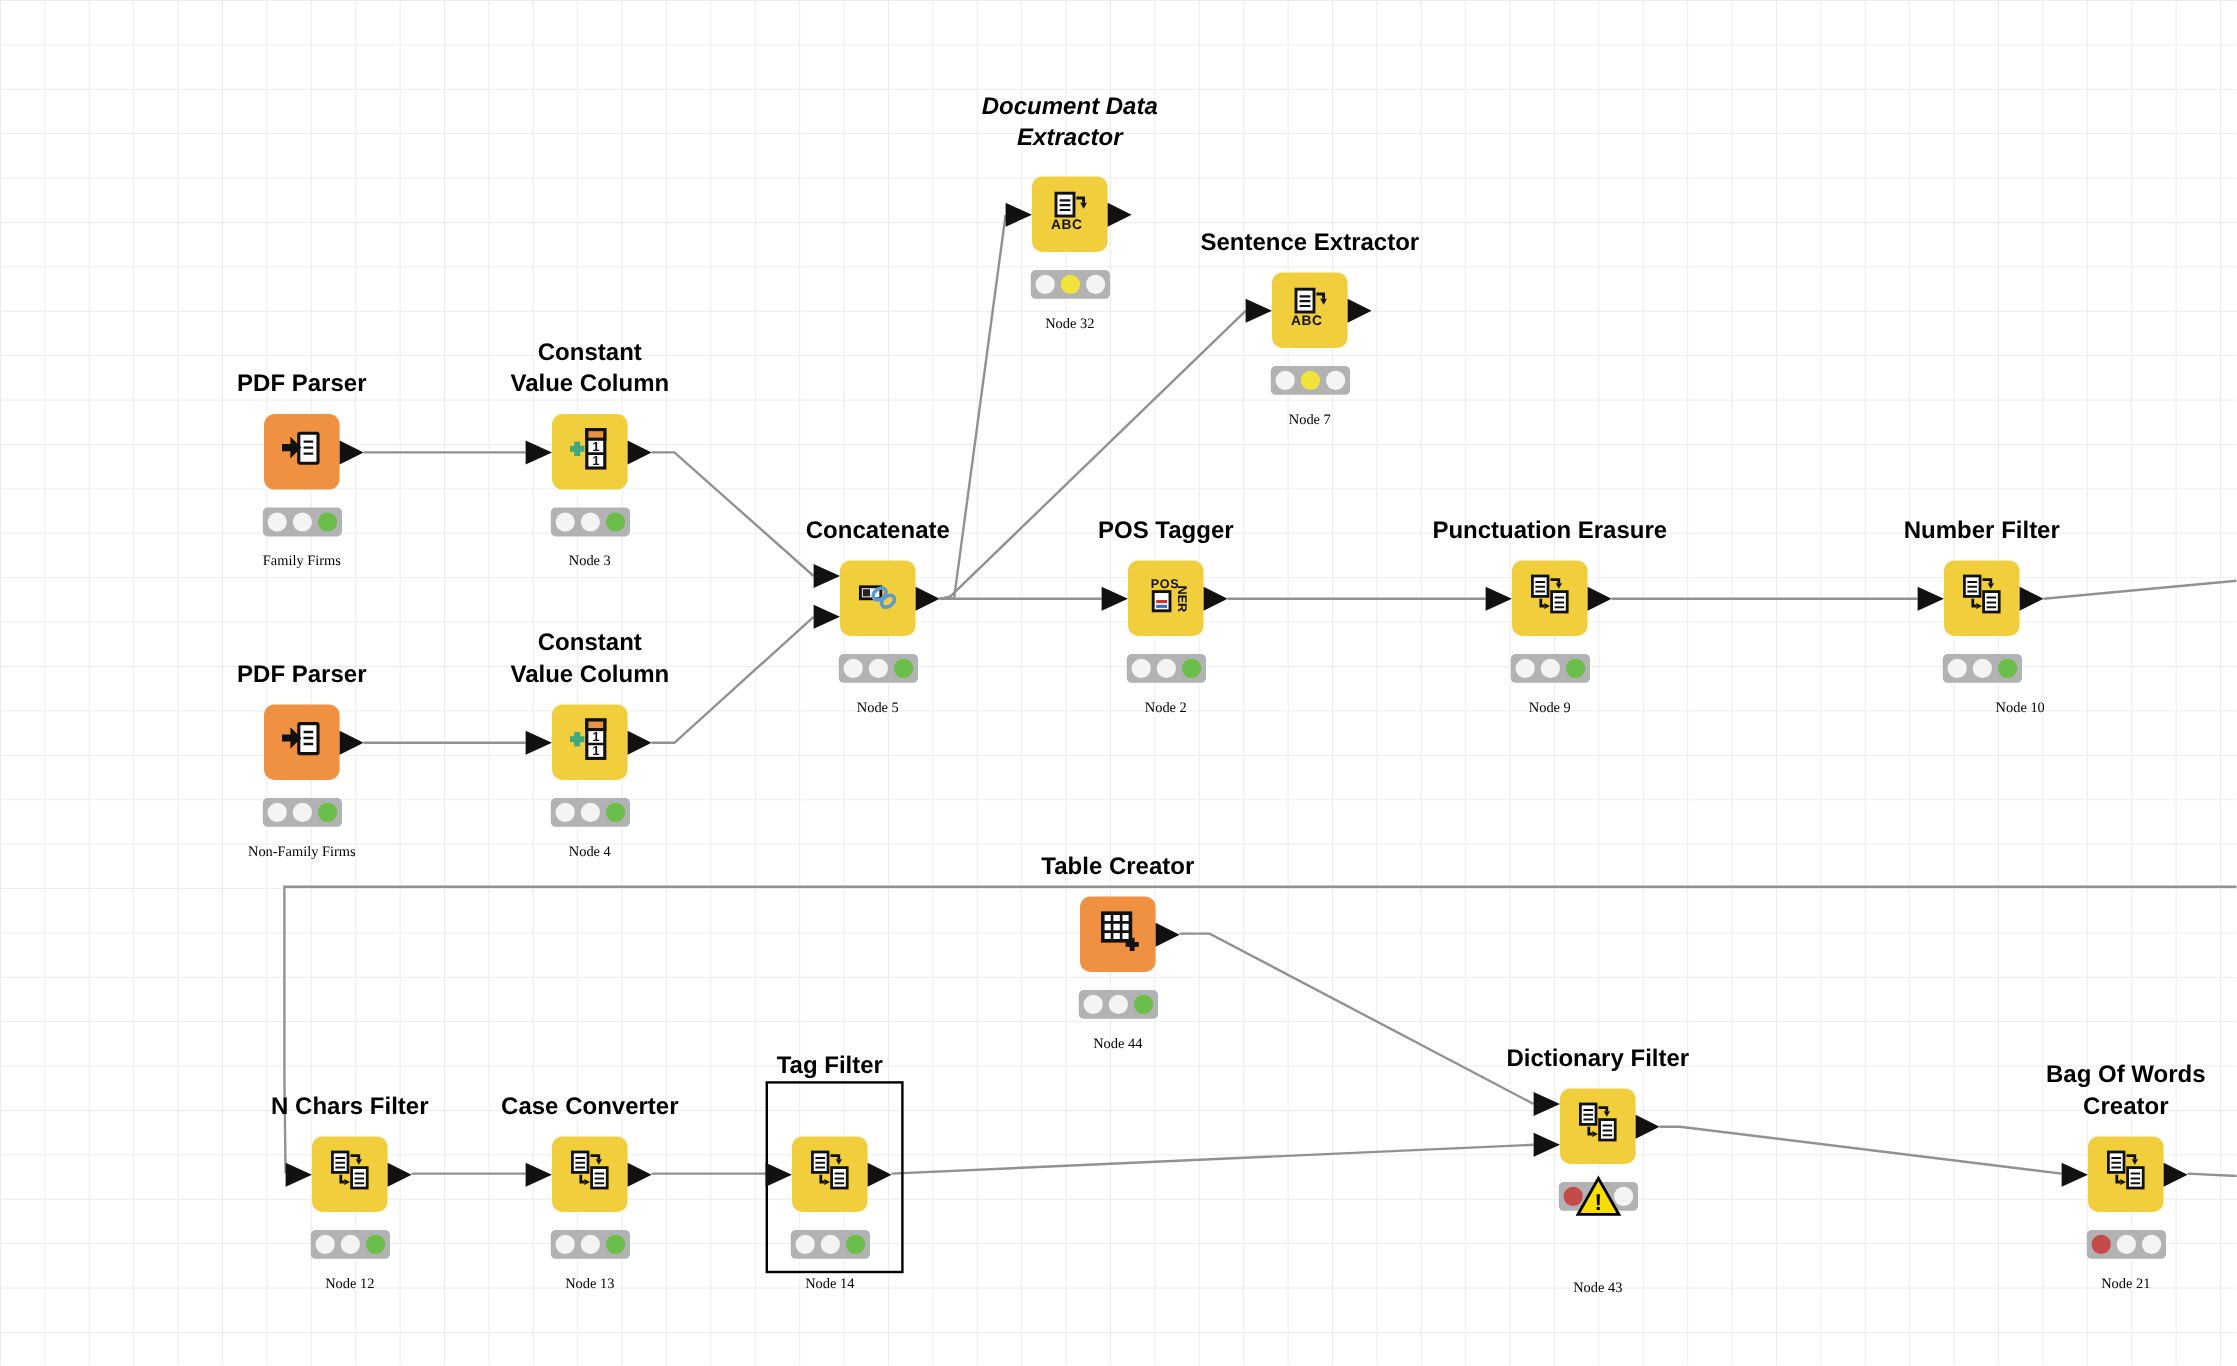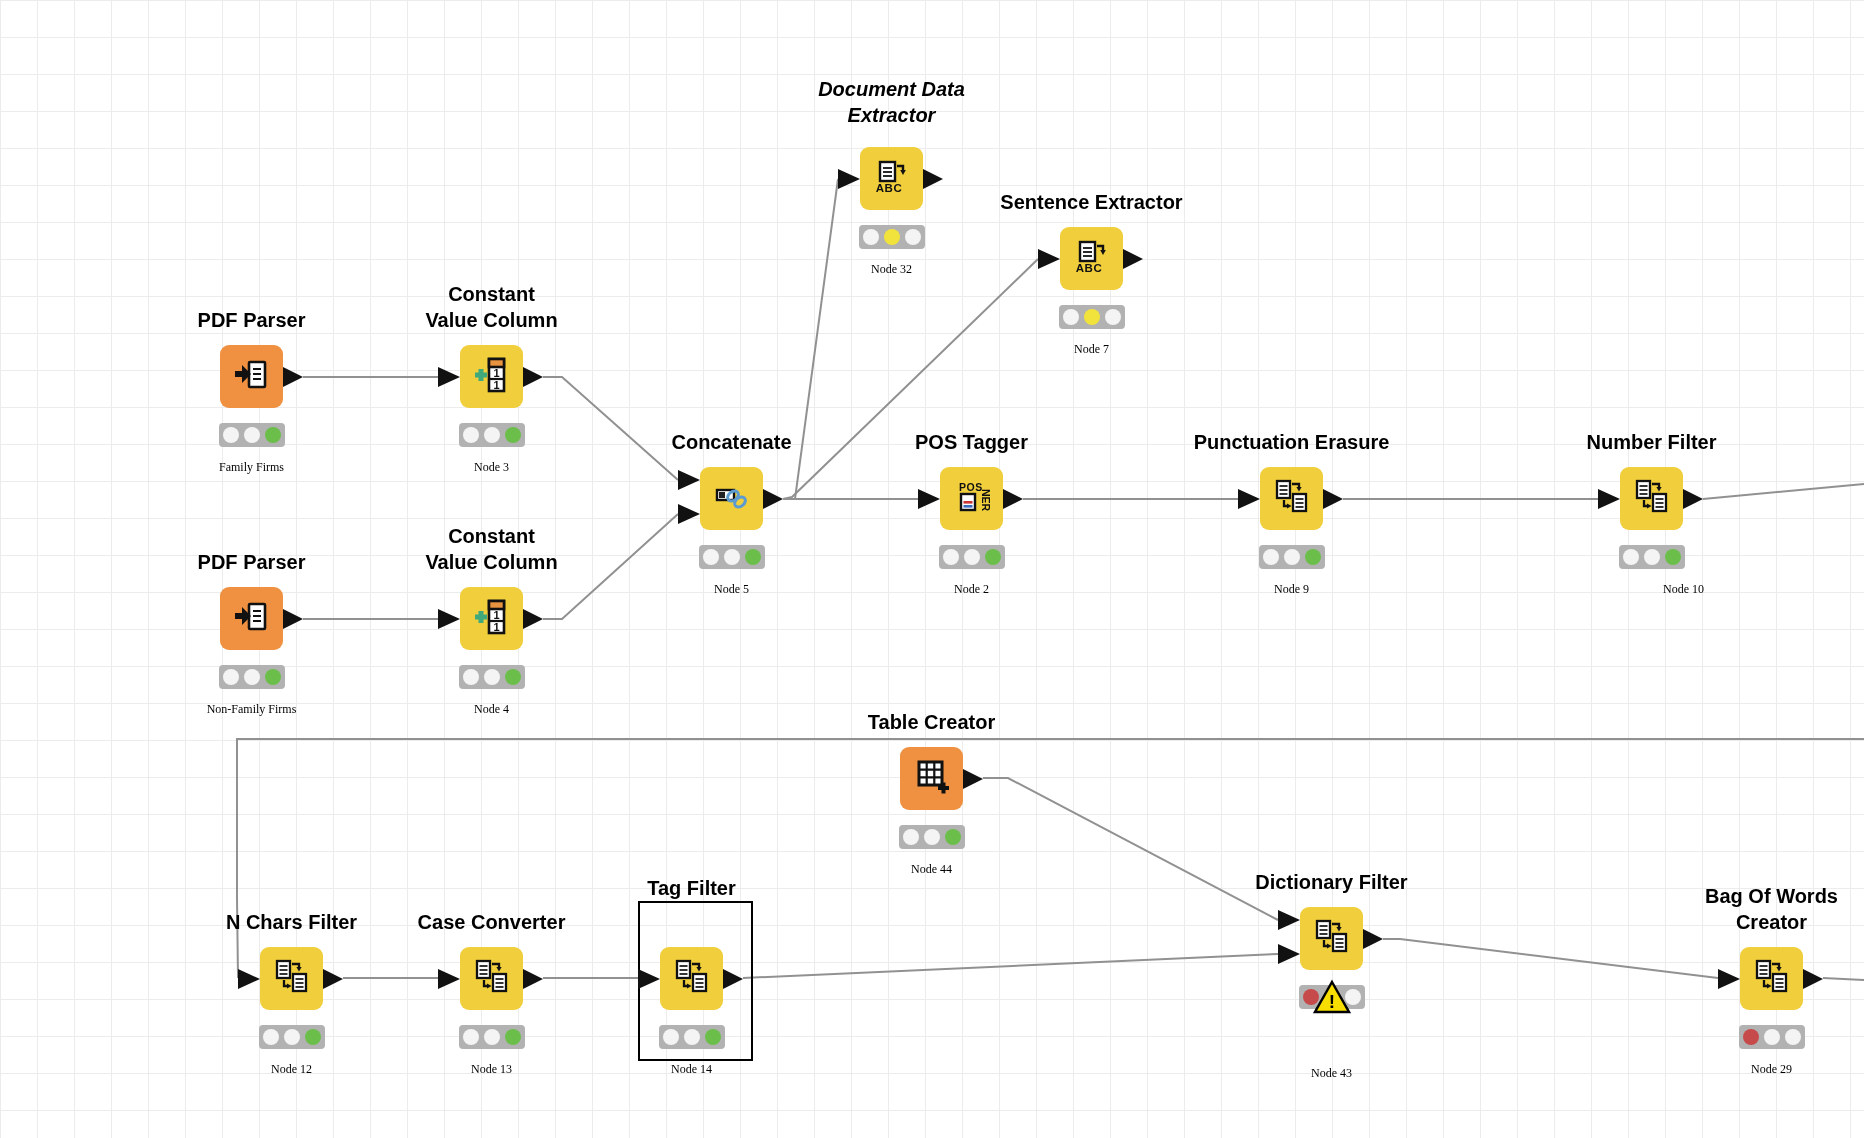--- a/index.html
+++ b/index.html
@@ -397,14 +397,14 @@
       <path d="M15 26.4 v5.2 l4.6 -2.6 z" fill="#111"></path>
         </svg></span>
       <div class="port-in" style="top: 22px;"></div>
       <div class="port-out" style="top: 22px;"></div>
     </div>
     <div class="light" style="left: 1738.5px; top: 1025px;">
       <span class="bulb" style="background: rgb(198, 74, 74);"></span>
       <span class="bulb" style="background: rgb(244, 244, 244);"></span>
       <span class="bulb" style="background: rgb(244, 244, 244);"></span>
     </div>
-    <div class="node-name" style="left: 1771.5px; top: 1057px;">Node 29</div>
+    <div class="node-name" style="left: 1771.5px; top: 1057px;">Node 21</div>
   </div>
 
 </body></html>

